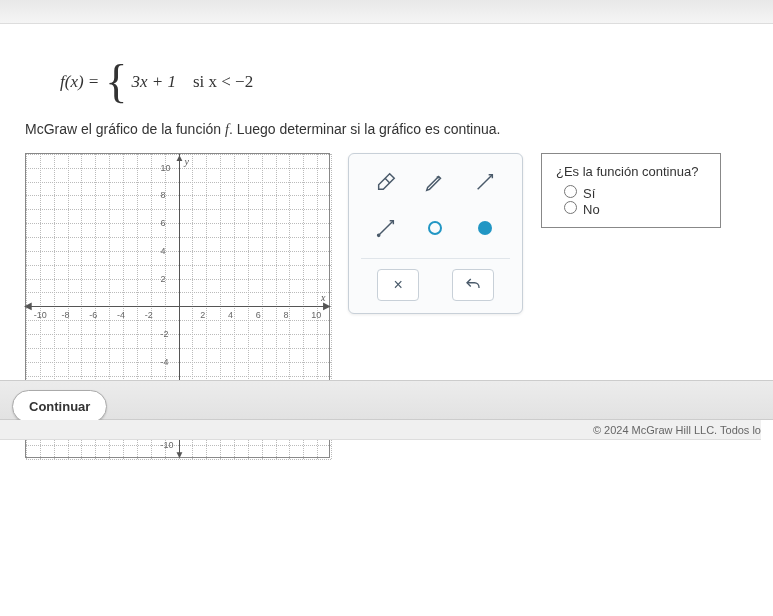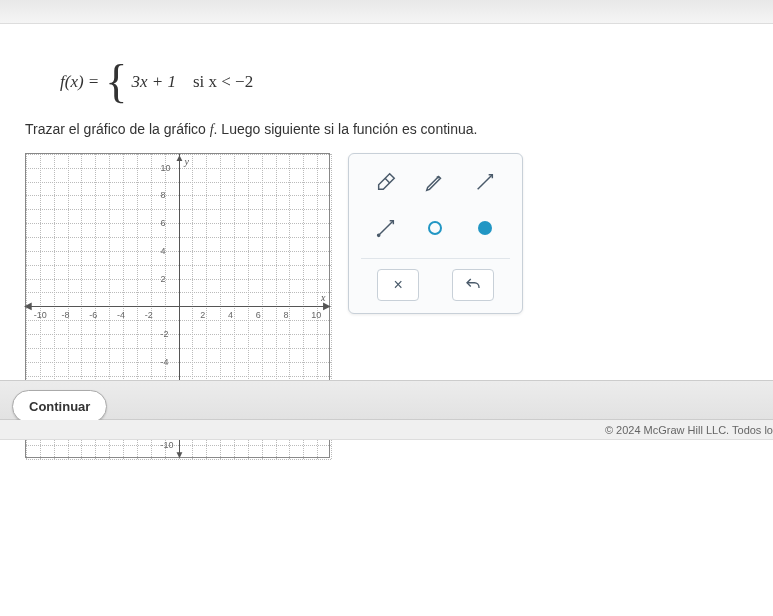--- a/index.html
+++ b/index.html
@@ -29,21 +29,21 @@
 .tool-btn { width: 38px; height: 32px; border: none; background: none; cursor: pointer; display: flex; align-items: center; justify-content: center; color: #4a5a6a; border-radius: 4px; }
 .tool-btn svg { width: 22px; height: 22px; }
 .action-row { display: flex; justify-content: space-around; padding-top: 10px; border-top: 1px solid #e0e5ea; }
 .action-btn { width: 42px; height: 32px; border: 1px solid #c8d0d8; border-radius: 4px; background: #fff; cursor: pointer; display: flex; align-items: center; justify-content: center; color: #4a5a6a; }
 .q-panel { border: 1px solid #888; padding: 10px 14px; width: 180px; }
 .q-panel .q-title { font-size: 13px; margin-bottom: 6px; }
 .q-panel label { display: block; font-size: 13px; margin-left: 8px; cursor: pointer; }
 .q-panel input[type=radio] { margin-right: 6px; cursor: pointer; }
 .continue-bar { position: absolute; left: 0; right: 0; top: 380px; height: 40px; background: linear-gradient(#ececec, #e2e2e2); border-top: 1px solid #ccc; border-bottom: 1px solid #ccc; display: flex; align-items: center; padding-left: 12px; }
 .continue-btn { background: #fff; border: 1px solid #aaa; border-radius: 18px; padding: 8px 16px; font-size: 13px; font-weight: bold; color: #333; cursor: pointer; box-shadow: 0 1px 2px rgba(0,0,0,0.15); margin-top: 12px; }
-.copyright-bar { position: absolute; left: 0; right: 0; top: 420px; height: 20px; background: #f0f0f0; border-bottom: 1px solid #ddd; text-align: right; padding-right: 0; font-size: 11px; color: #666; line-height: 20px; overflow: hidden; }
+.copyright-bar { position: absolute; left: 0; right: 12px; top: 420px; height: 20px; background: #f0f0f0; border-bottom: 1px solid #ddd; text-align: right; padding-right: 0; font-size: 11px; color: #666; line-height: 20px; overflow: hidden; }
 .open-circle-tool { width: 14px; height: 14px; border: 2px solid #2196c4; border-radius: 50%; }
 .closed-circle-tool { width: 14px; height: 14px; background: #2196c4; border-radius: 50%; }
 </style>
 </head>
 <body>
 
 <div class="top-bar"></div>
 
 <div class="content">
 
@@ -53,21 +53,21 @@
     <span class="cases">
       <span class="case-row">
         <span class="math-italic">3x + 1</span>
         &nbsp;&nbsp;
         <span>si  x &lt; −2</span>
       </span>
     </span>
   </div>
 
   <p class="instruction">
-    <span>Trazar el gráfico de la gráfico </span><span class="math-italic">f</span><span>. Luego siguiente si la función es continua.</span>
+    <span>McGraw el gráfico de la función </span><span class="math-italic">f</span><span>. Luego determinar si la gráfico es continua.</span>
   </p>
 
   <div class="work-area">
     <div class="graph-box" id="graph">
         <div class="grid-line dotted v" style="left: 0px; top: 0px; height: 305px; width: 0px;"></div>
         <div class="grid-line dotted v" style="left: 13.8636px; top: 0px; height: 305px; width: 0px;"></div>
         <div class="grid-line dotted v" style="left: 27.7273px; top: 0px; height: 305px; width: 0px;"></div>
         <div class="grid-line dotted v" style="left: 41.5909px; top: 0px; height: 305px; width: 0px;"></div>
         <div class="grid-line dotted v" style="left: 55.4545px; top: 0px; height: 305px; width: 0px;"></div>
         <div class="grid-line dotted v" style="left: 69.3182px; top: 0px; height: 305px; width: 0px;"></div>
@@ -183,20 +183,29 @@
         </button>
         <button class="action-btn">
           <svg viewBox="0 0 24 24" width="18" height="18" fill="none" stroke="currentColor" stroke-width="1.8">
               <path d="M9 4L4 9l5 5"></path>
               <path d="M4 9h10a6 6 0 016 6v1"></path>
             </svg>
         </button>
       </div>
     </div>
 
+    <div class="q-panel">
+      <div class="q-title">¿Es la función continua?</div>
+      <label>
+        <input type="radio" name="cont" style=""><span>Sí</span>
+      </label>
+      <label>
+        <input type="radio" name="cont" style=""><span>No</span>
+      </label>
+    </div>
   </div>
 </div>
 
 <div class="continue-bar">
   <button class="continue-btn">Continuar</button>
 </div>
 
 <div class="copyright-bar">
   <span>© 2024 McGraw Hill LLC. Todos lo</span>
 </div>

